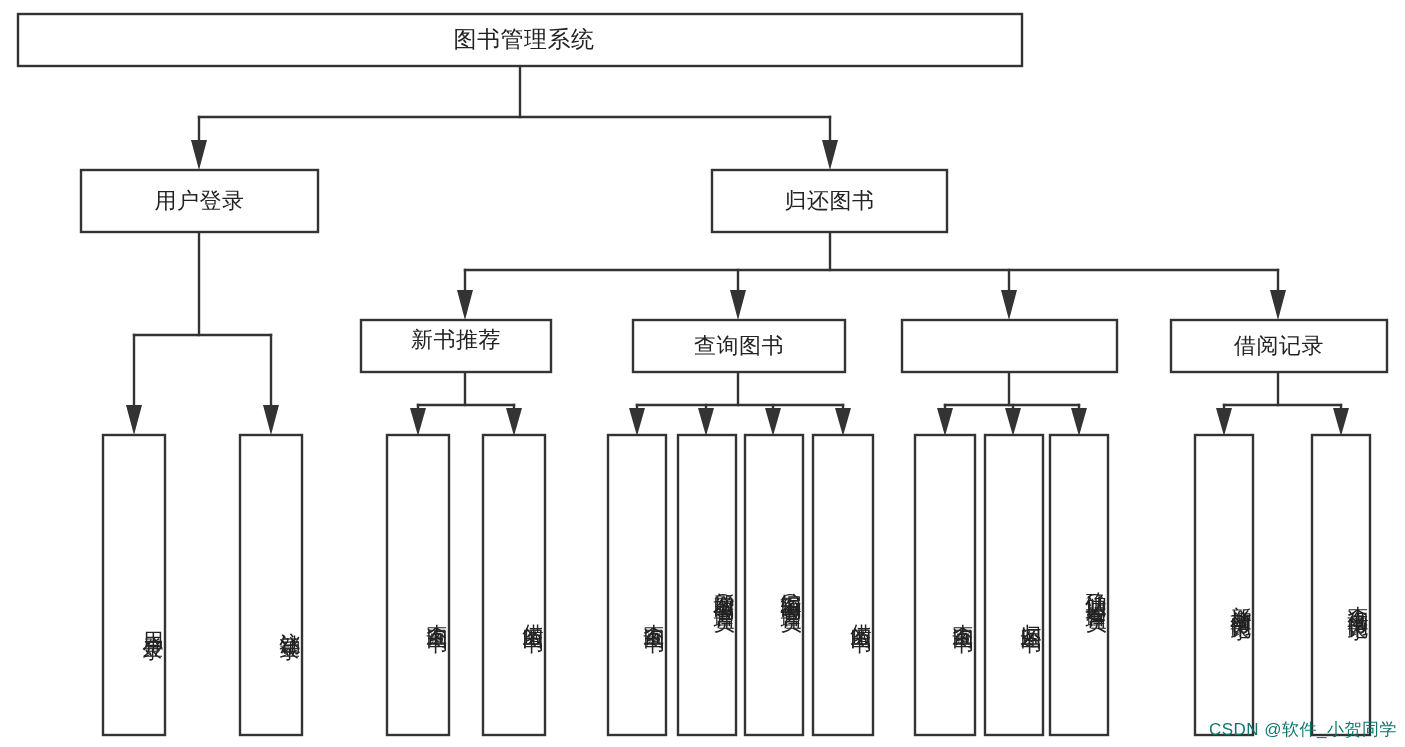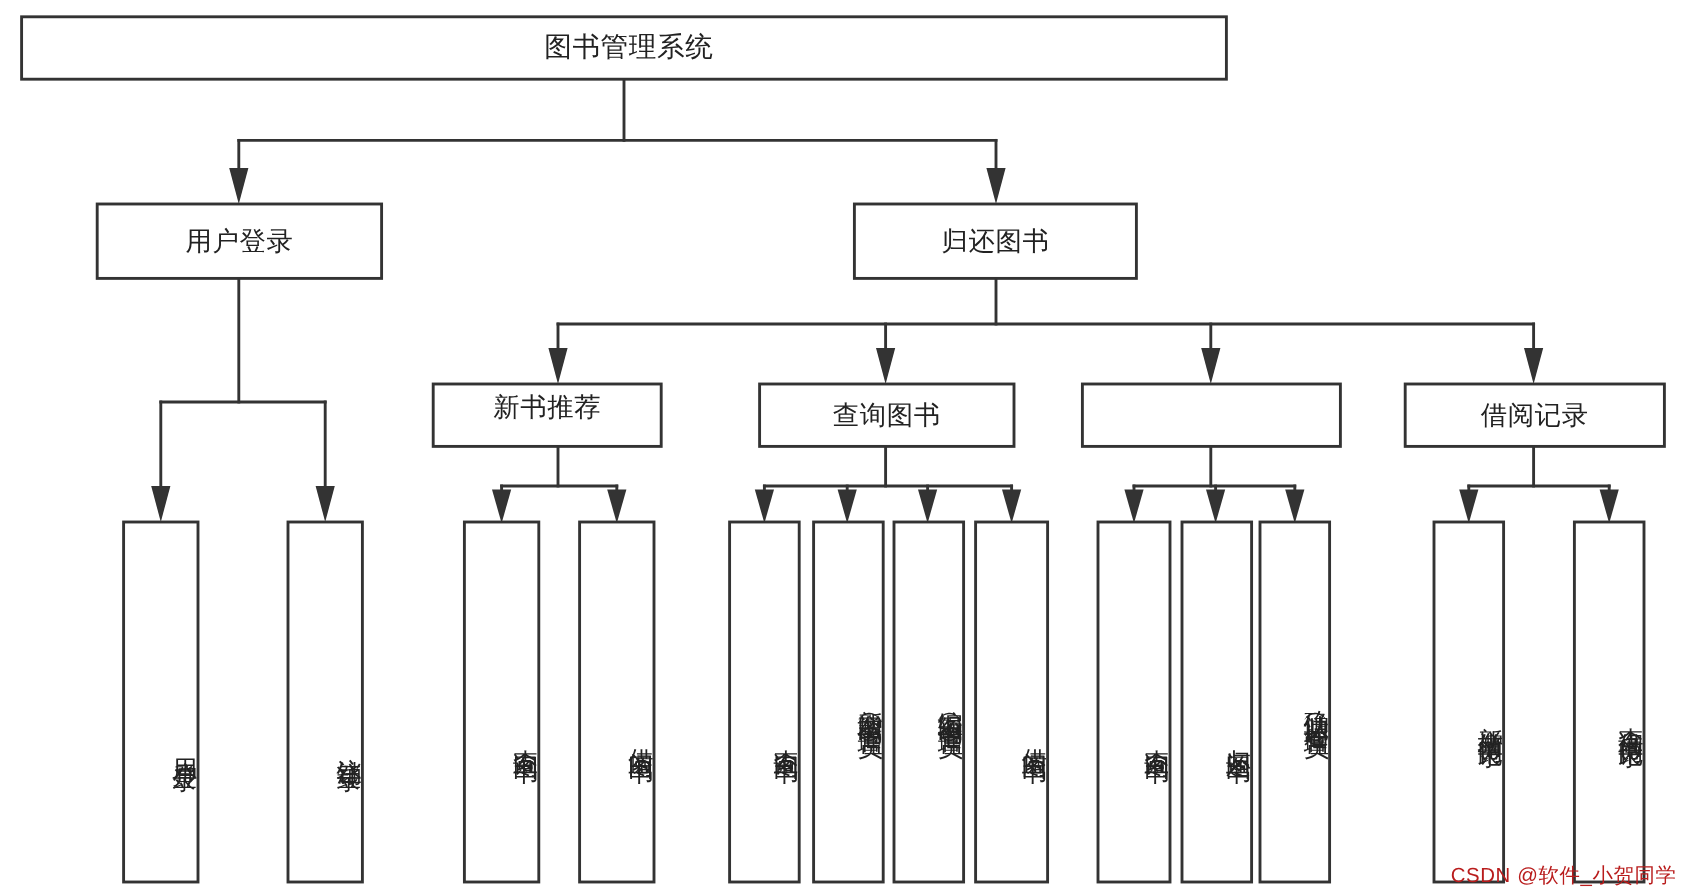--- a/index.html
+++ b/index.html
@@ -67,21 +67,21 @@
     justify-content: center;
   }
   .node-label.root {
     font-size: 23px;
   }
   .watermark {
     position: absolute;
     right: 8px;
     bottom: 6px;
     font-size: 17px;
-    color: #b91c1c;
+    color: #0f766e;
     font-family: "Liberation Sans", "DejaVu Sans", sans-serif;
     white-space: nowrap;
     letter-spacing: 0.5px;
   }
 </style>
 </head>
 <body>
 
 <div id="diagram-root">
 

